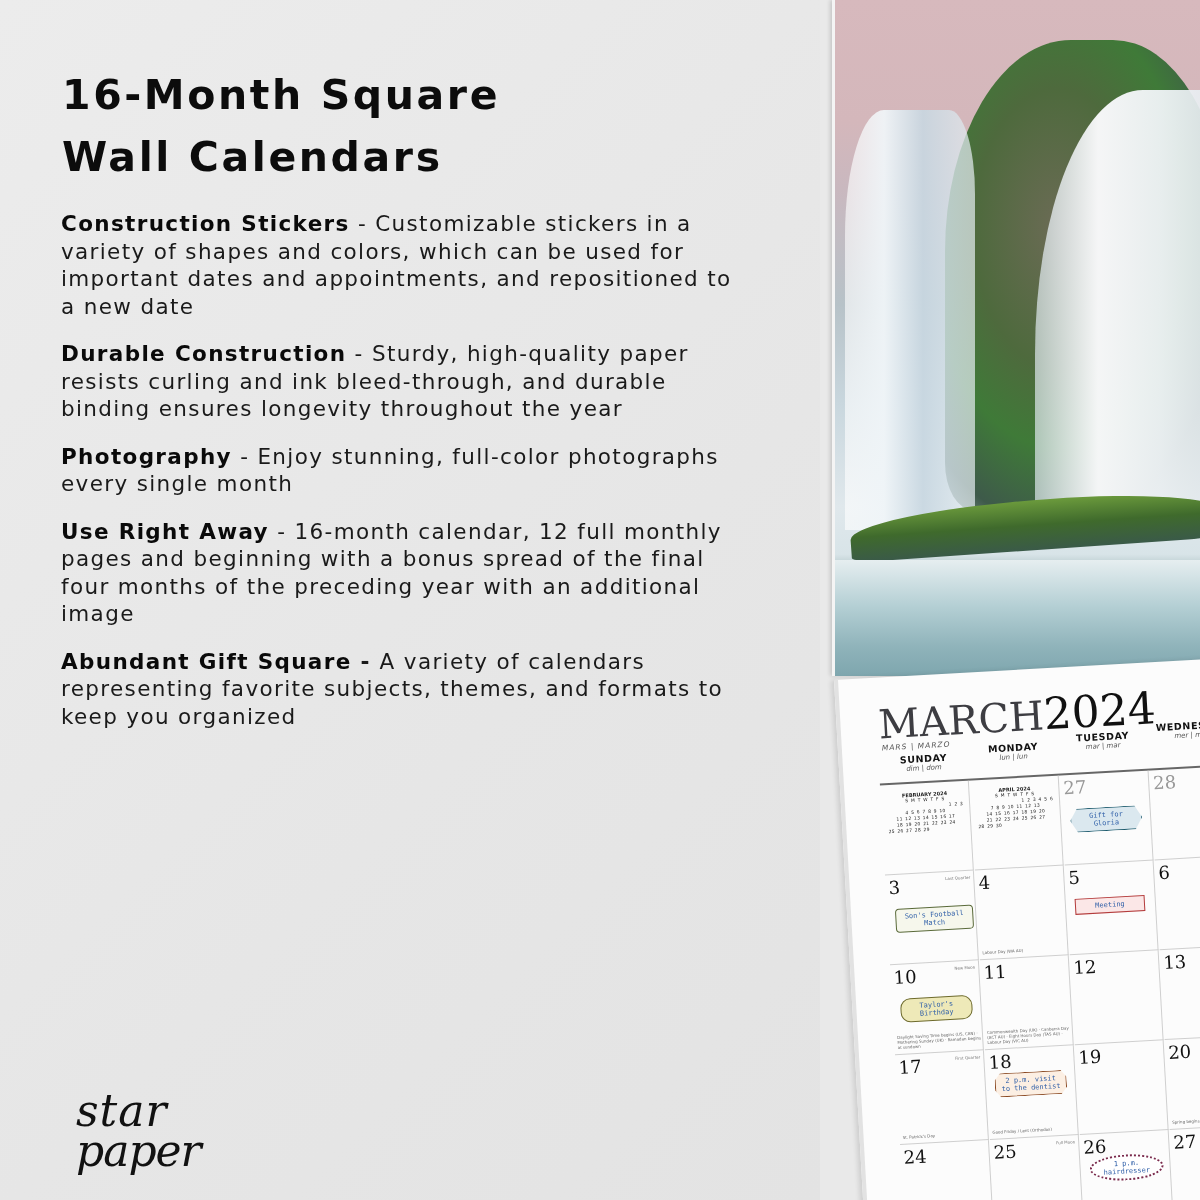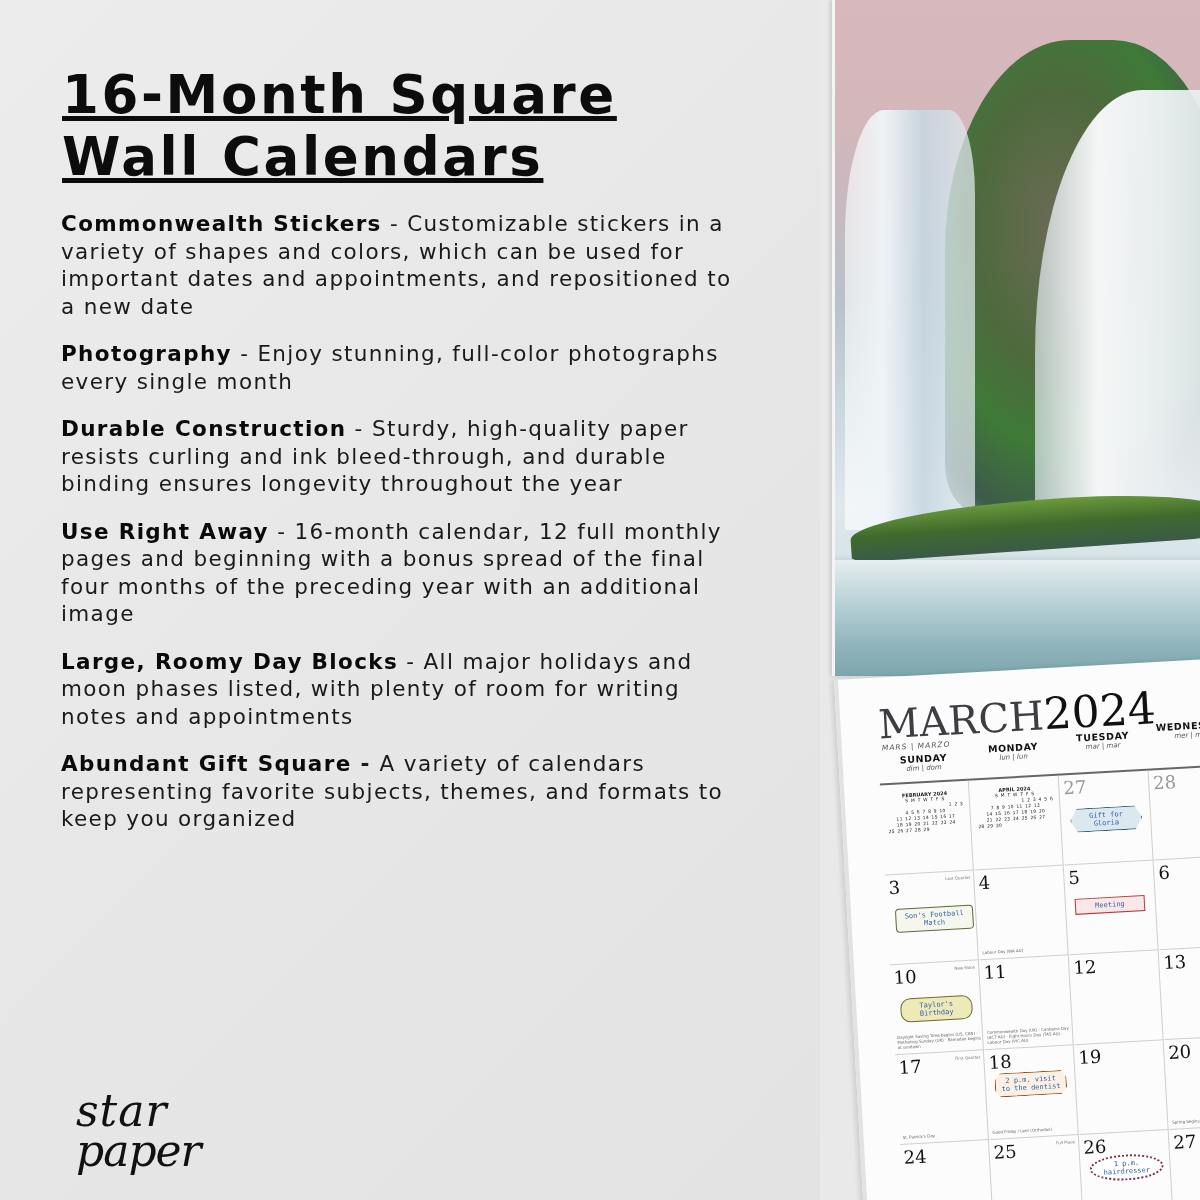--- a/index.html
+++ b/index.html
@@ -10,22 +10,22 @@
     color: #111;
     position: relative;
   }
   .left-panel {
     position: absolute; left: 0; top: 0; width: 820px; height: 1200px;
     background: linear-gradient(135deg, #ececec 0%, #e6e6e6 60%, #e3e3e3 100%);
   }
   .title {
     position: absolute; left: 62px; top: 64px;
     font-family: "DejaVu Sans", sans-serif;
-    font-weight: 700; font-size: 53px; line-height: 62px;
-    letter-spacing: 2.6px; color: #0c0c0c; text-decoration: underline;
+    font-weight: 700; font-size: 41px; line-height: 62px;
+    letter-spacing: 2.6px; color: #0c0c0c;
   }
   .features {
     position: absolute; left: 61px; top: 210px; width: 690px;
   }
   .feature {
     font-size: 21.5px; line-height: 27.5px; letter-spacing: 1.35px;
     color: #1a1a1a; margin-bottom: 20px;
   }
   .feature .fname { font-weight: 700; color: #0a0a0a; }
   .feature .fsep { font-weight: 400; }
@@ -105,25 +105,24 @@
 </head>
 <body>
 
 <div class="left-panel">
   <div class="title">
     <div>16-Month Square</div>
     <div>Wall Calendars</div>
   </div>
 
   <div class="features">
-    <p class="feature"><span class="fname">Commonwealth Stickers</span><span class="fsep"> - </span><span>Customizable stickers in a variety of shapes and colors, which can be used for important dates and appointments, and repositioned to a new date</span></p>
+    <p class="feature"><span class="fname">Construction Stickers</span><span class="fsep"> - </span><span>Customizable stickers in a variety of shapes and colors, which can be used for important dates and appointments, and repositioned to a new date</span></p>
+    <p class="feature"><span class="fname">Durable Construction</span><span class="fsep"> - </span><span>Sturdy, high-quality paper resists curling and ink bleed-through, and durable binding ensures longevity throughout the year</span></p>
     <p class="feature"><span class="fname">Photography</span><span class="fsep"> - </span><span>Enjoy stunning, full-color photographs every single month</span></p>
-    <p class="feature"><span class="fname">Durable Construction</span><span class="fsep"> - </span><span>Sturdy, high-quality paper resists curling and ink bleed-through, and durable binding ensures longevity throughout the year</span></p>
     <p class="feature"><span class="fname">Use Right Away</span><span class="fsep"> - </span><span>16-month calendar, 12 full monthly pages and beginning with a bonus spread of the final four months of the preceding year with an additional image</span></p>
-    <p class="feature"><span class="fname">Large, Roomy Day Blocks</span><span class="fsep"> - </span><span>All major holidays and moon phases listed, with plenty of room for writing notes and appointments</span></p>
     <p class="feature boldsep"><span class="fname">Abundant Gift Square</span><span class="fsep"> - </span><span>A variety of calendars representing favorite subjects, themes, and formats to keep you organized</span></p>
   </div>
 
   <div class="footer">
     <div class="logo">
       <span class="l1">star</span>
       <span class="l2">paper</span>
     </div>
   </div>
 </div>

